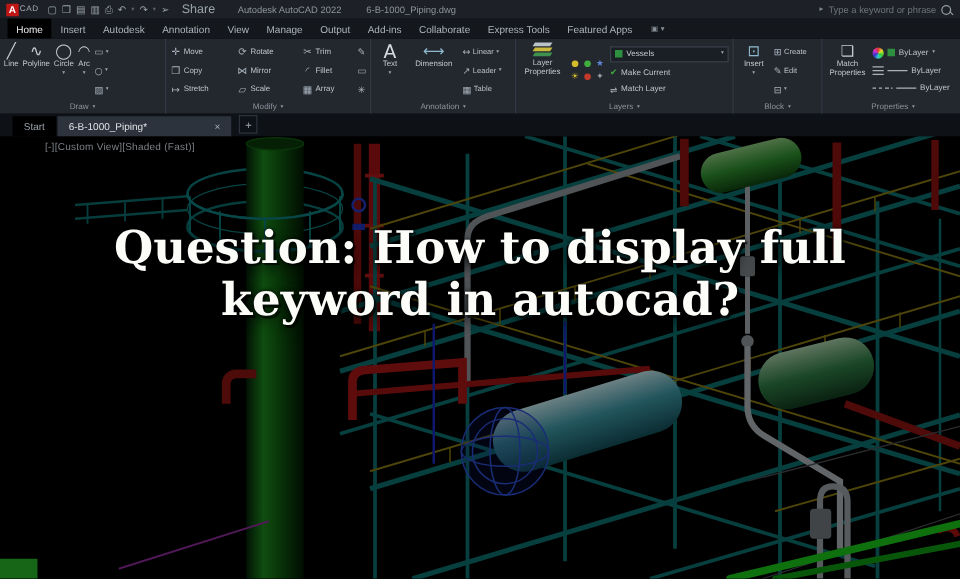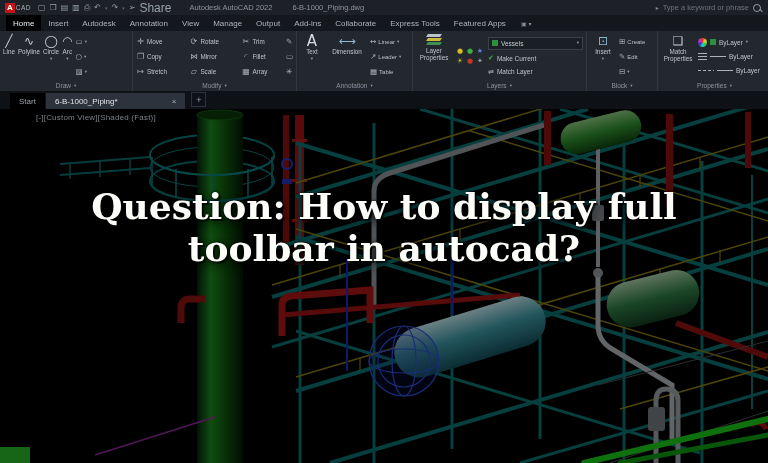--- a/index.html
+++ b/index.html
@@ -8,21 +8,21 @@
   .icon{font-family:"DejaVu Sans",sans-serif;}
 
   
   .titlebar{position:absolute;top:0;left:0;right:0;height:15px;background:#1d2127;
             display:flex;align-items:center;padding:0 5px;gap:4px;z-index:10;}
   .logo-badge{display:flex;align-items:center;gap:1px;margin-right:3px;}
   .logo-badge b{background:#c01616;color:#fff;font-size:8px;line-height:10px;padding:0 2px;font-weight:bold;}
   .logo-badge i{color:#a7adb5;font-size:6.5px;font-style:normal;letter-spacing:.5px;}
   .qicon{color:#99a1aa;font-size:8px;line-height:9px;}
   .qsep{color:#5c636b;font-size:5px;}
-  .share-label{color:#99a1aa;font-size:12px;margin-left:0;}
+  .share-label{color:#99a1aa;font-size:10px;margin-left:6px;}
   .titles{margin-left:14px;display:flex;gap:20px;font-size:7.5px;color:#8d939c;white-space:nowrap;}
   .search{margin-left:auto;display:flex;align-items:center;gap:4px;color:#6e747c;font-size:7.5px;padding-right:2px;}
   .search .caret{font-size:6px;color:#818790;}
   .mag{width:6px;height:6px;border:1px solid #959ba3;border-radius:50%;position:relative;display:inline-block;}
   .mag::after{content:"";position:absolute;width:4px;height:1.2px;background:#959ba3;
               transform:rotate(45deg);right:-3px;bottom:-1px;}
 
   
   .tabrow{position:absolute;top:15px;left:0;right:0;height:16px;background:#14171c;
           display:flex;align-items:stretch;padding-left:6px;font-size:8px;color:#aeb4bc;z-index:10;}
@@ -75,21 +75,21 @@
   .ftab.active{background:#2d333c;color:#dfe3e8;gap:48px;}
   .ftclose{margin-left:6px;color:#a7adb5;font-size:8px;}
   .fplus{width:13px;height:13px;display:flex;align-items:center;justify-content:center;color:#9aa1a9;
          font-size:9px;border:1px solid #2c323b;margin:0 0 2px 5px;}
 
   
   .viewport{position:absolute;top:109px;left:0;right:0;bottom:0;background:#000;}
   .viewport svg{position:absolute;inset:0;}
   .vp-dim{position:absolute;inset:0;background:rgba(0,0,0,0.44);z-index:2;}
   .vp-controls{position:absolute;top:4px;left:6px;font-size:8px;color:#7c8187;z-index:3;letter-spacing:.2px;margin-left:30px;}
-  .vp-title{position:absolute;top:76px;left:0;right:0;text-align:center;z-index:4;
+  .vp-title{position:absolute;top:68px;left:0;right:0;text-align:center;z-index:4;
             font-family:"DejaVu Serif",serif;font-weight:bold;font-size:36px;line-height:42px;color:#fcfcf9;
             text-shadow:0 0 3px rgba(0,0,0,.95),0 4px 10px rgba(0,0,0,.8),2px 2px 0 rgba(0,0,0,.55);}
 </style>
 </head>
 <body>
 
 <div id="app">
 
   <div class="titlebar">
     <span class="logo-badge">
@@ -526,16 +526,16 @@
       </g>
 
       <path d="M95,346 L215,308" stroke="#8e2b99" stroke-width="1.5"></path>
       <rect x="0" y="338" width="30" height="16" fill="#2ab52a"></rect>
     </svg>
 
     <div class="vp-dim"></div>
     <div class="vp-controls">[-][Custom View][Shaded (Fast)]</div>
     <div class="vp-title">
       <div>Question: How to display full</div>
-      <div>toolbar in autocad?</div>
+      <div>keyword in autocad?</div>
     </div>
   </div>
 </div>
 
 </body></html>

